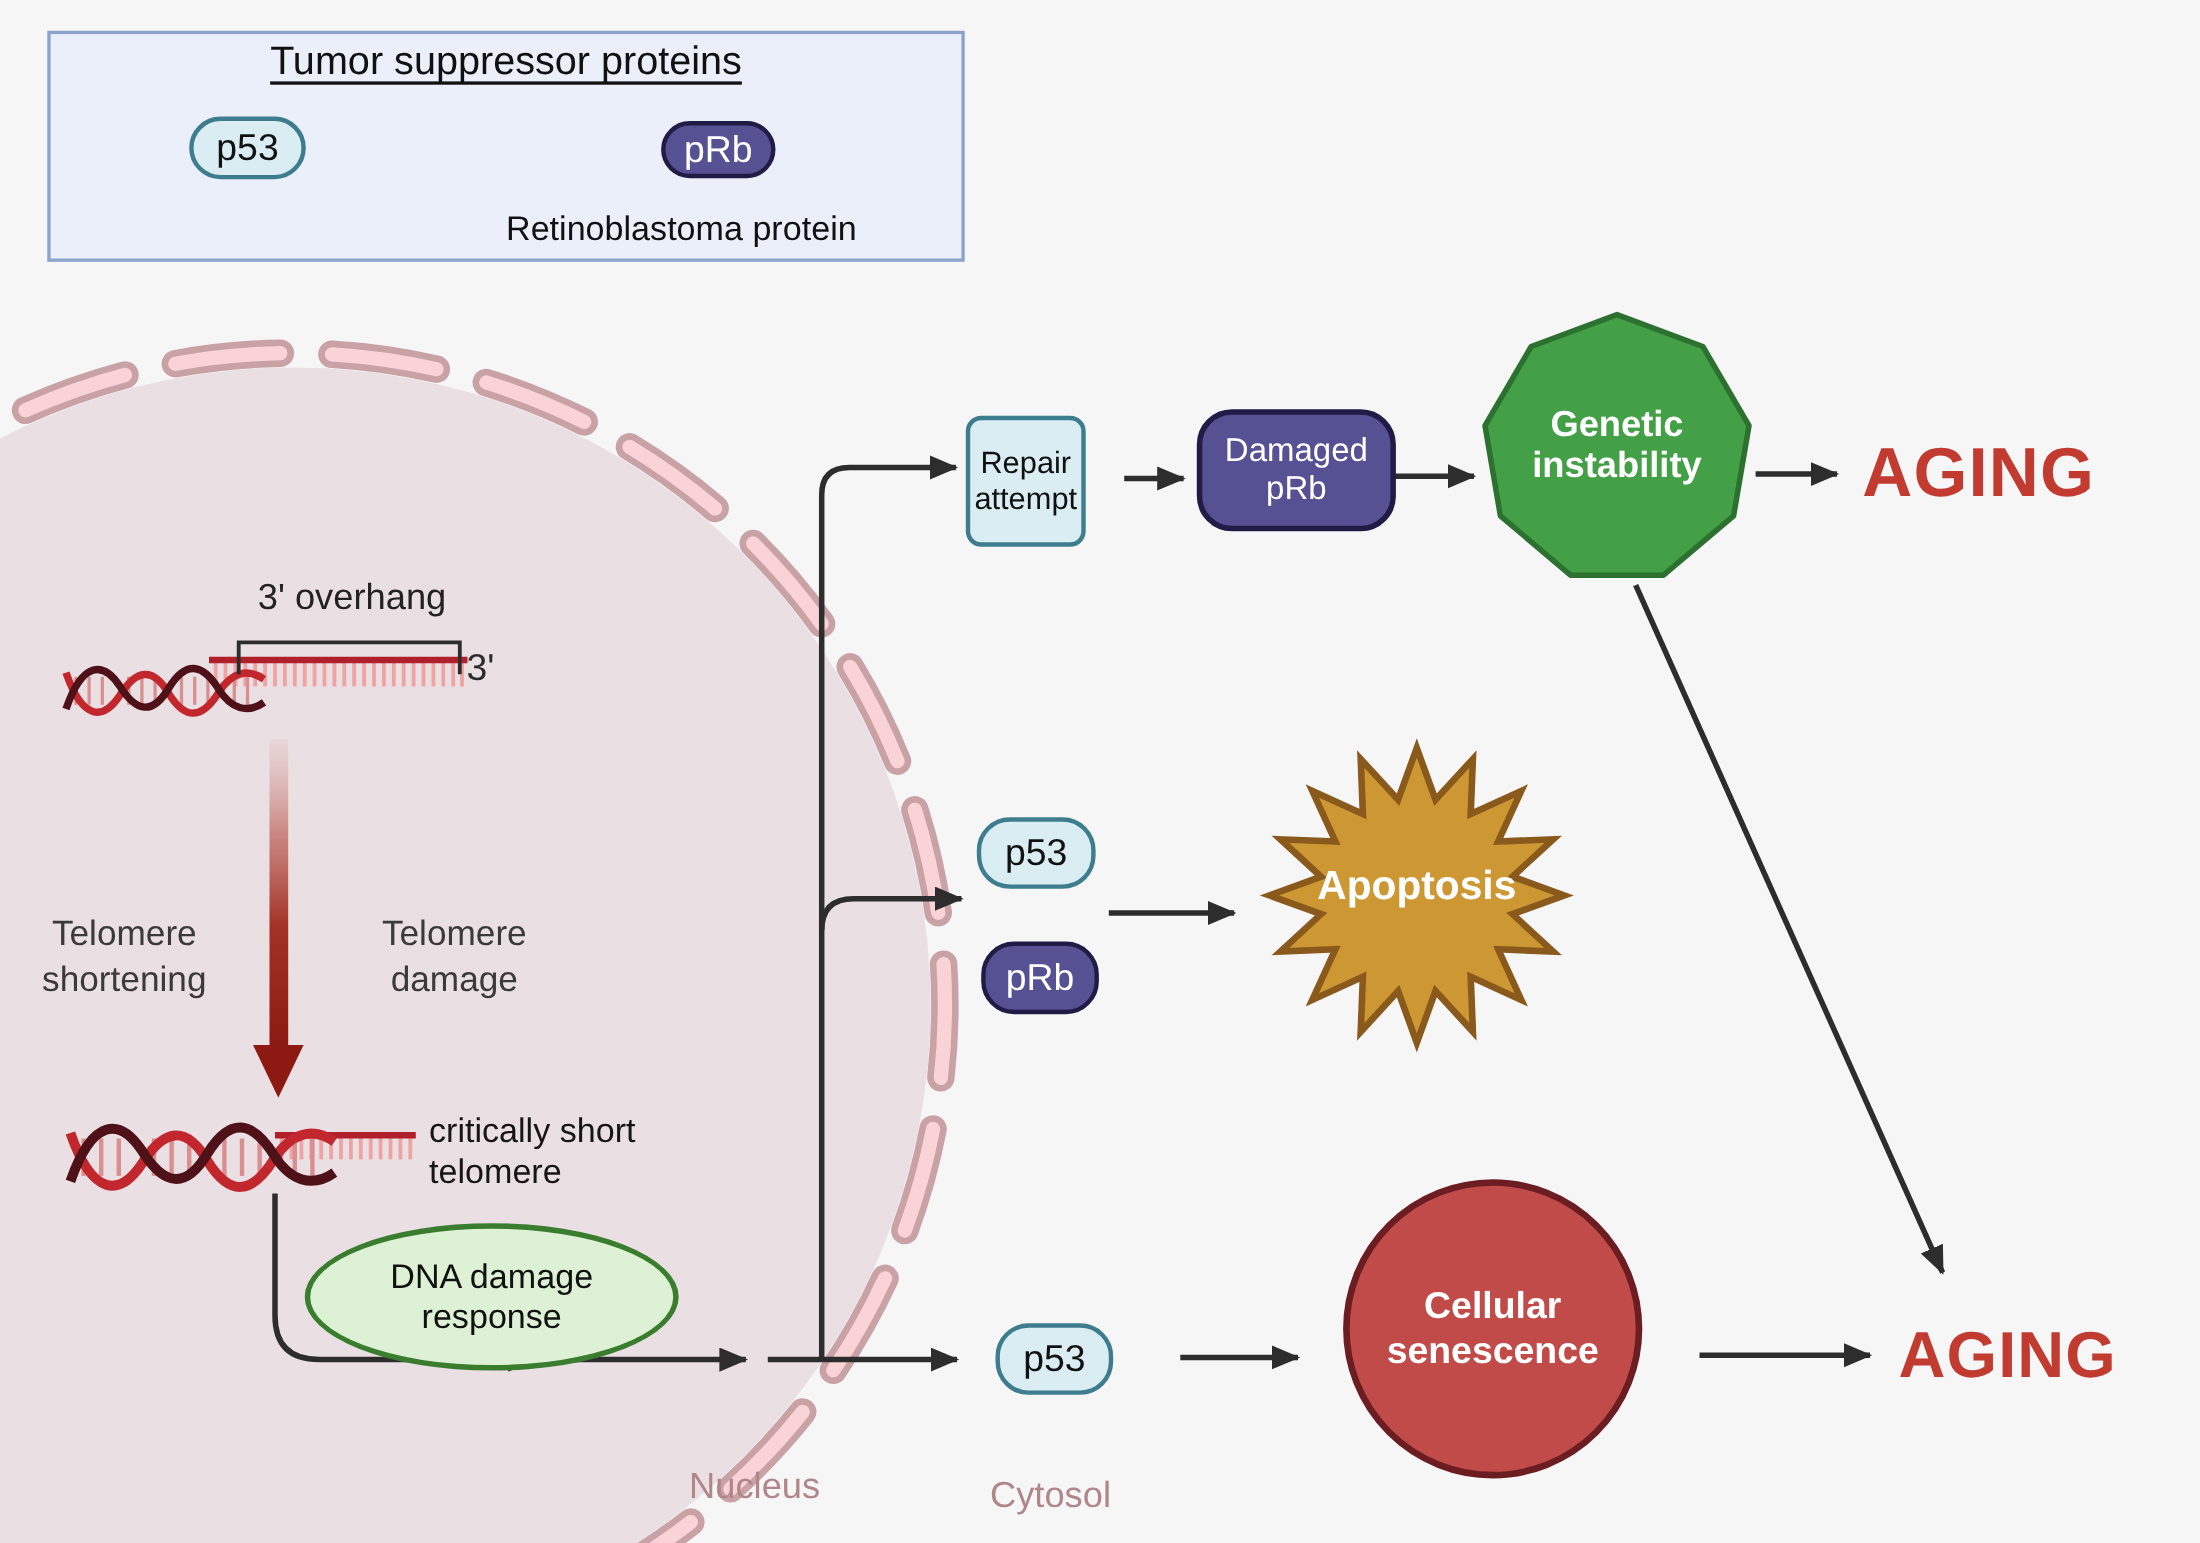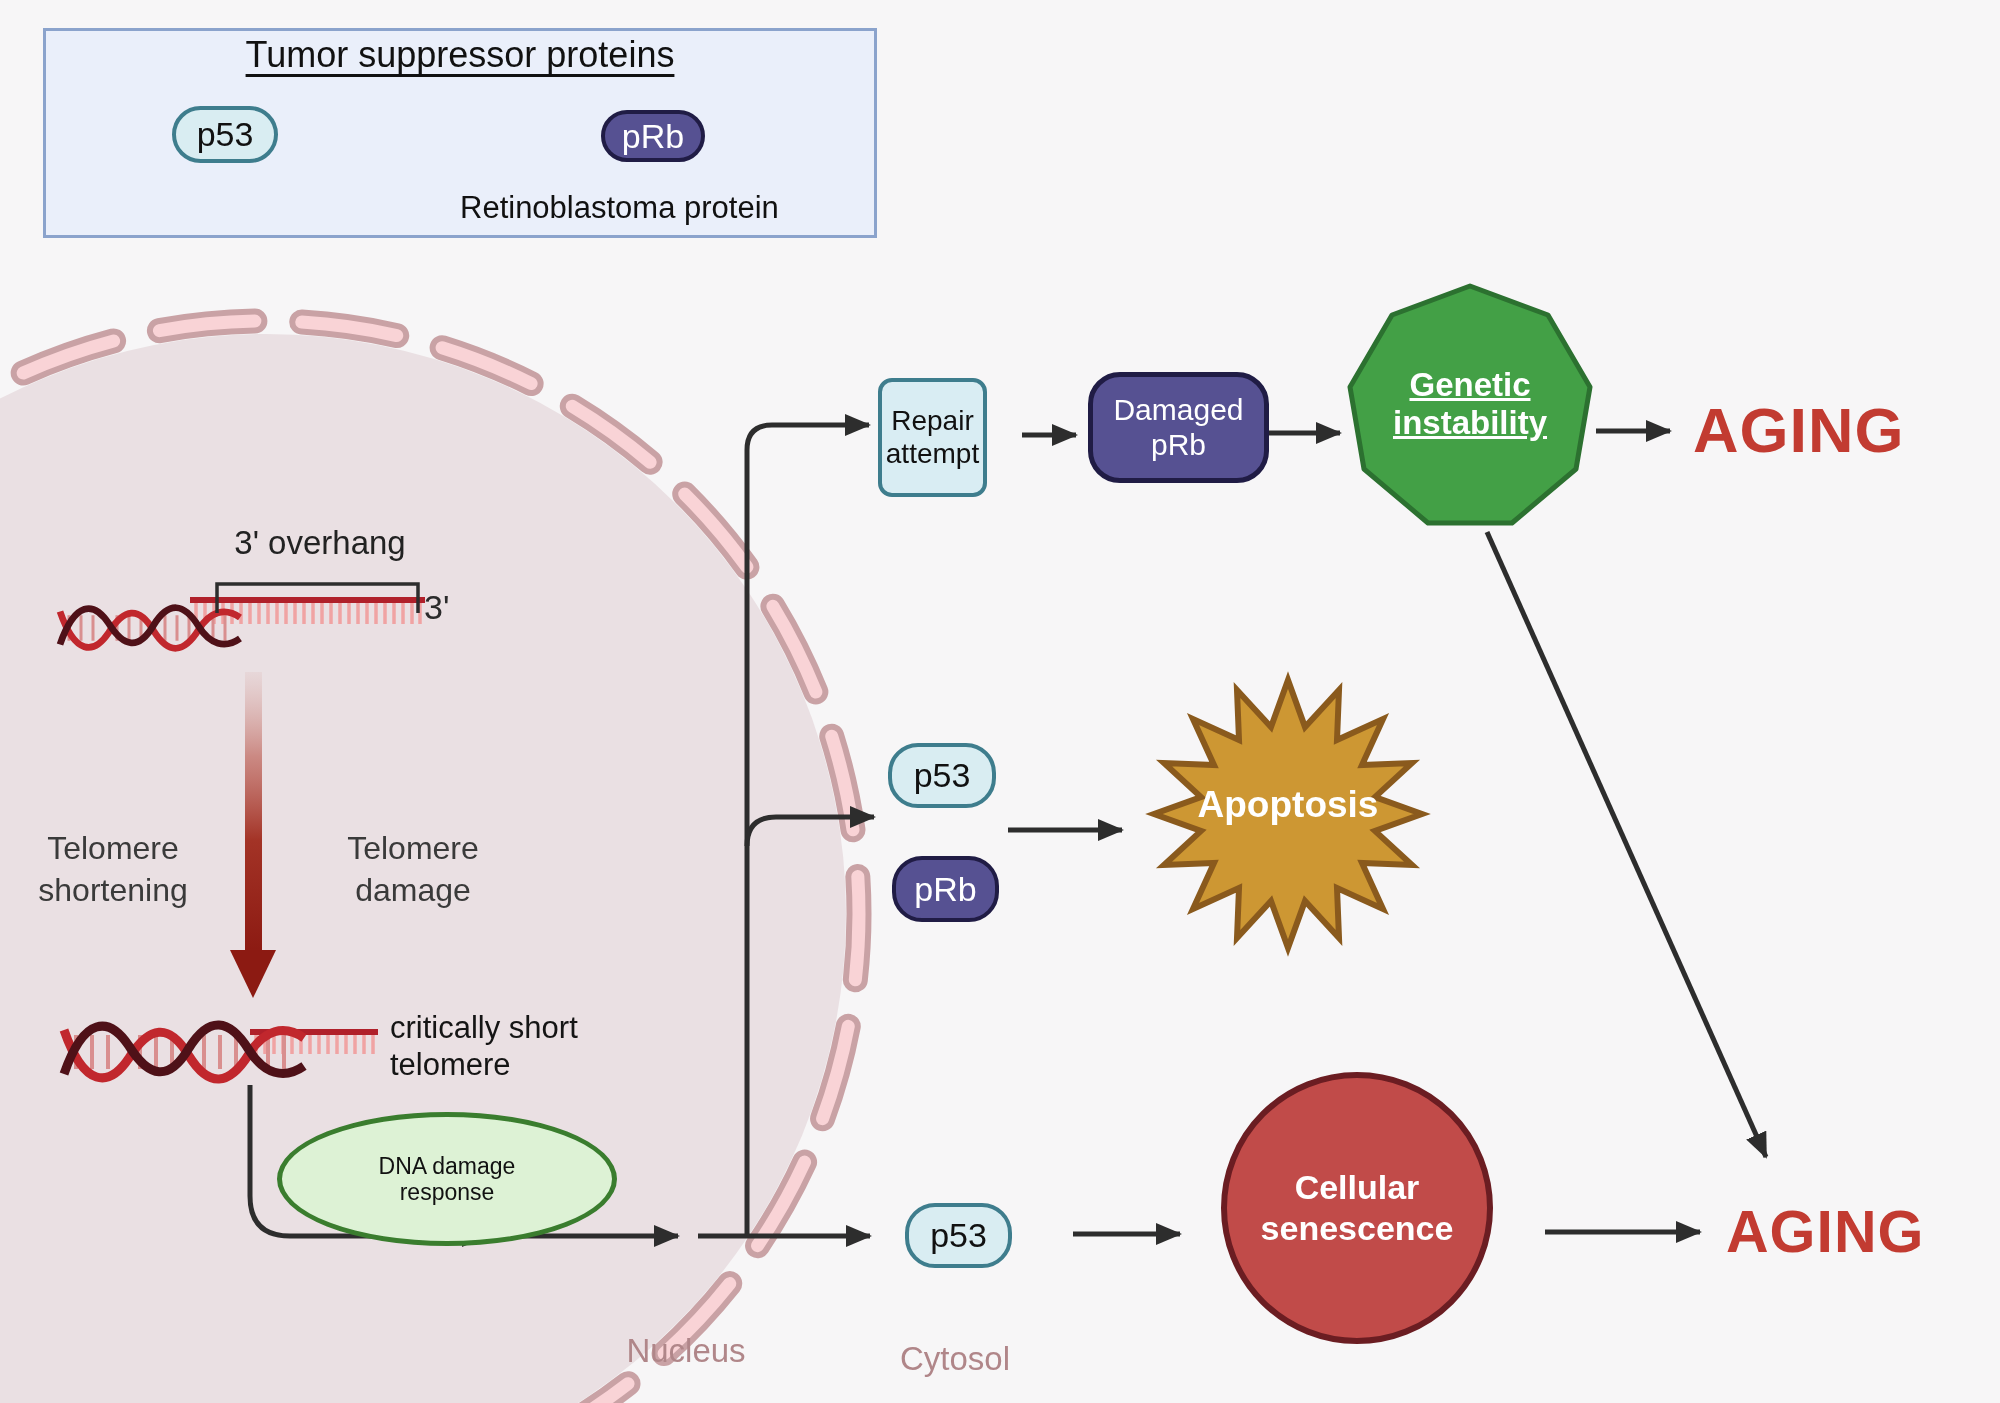--- a/index.html
+++ b/index.html
@@ -42,33 +42,33 @@
     left:878px;top:378px;width:109px;height:119px;border-radius:14px;
     background:var(--repair-fill);border:4px solid var(--repair-border);
     box-sizing:border-box;font-size:28px;line-height:1.15;color:#111;
   }
   .damaged-box{
     left:1088px;top:372px;width:181px;height:111px;border-radius:32px;
     background:var(--prb-fill);border:5px solid var(--prb-border);
     box-sizing:border-box;font-size:30px;line-height:1.15;color:#fff;font-weight:500;
   }
   .gi-label{left:1350px;top:366px;width:240px;font-size:33px;font-weight:bold;
-    line-height:1.15;color:#fff;text-decoration:underline;}
+    line-height:1.15;color:#fff;}
   .cancer{left:1693px;top:394px;font-size:63px;font-weight:bold;color:var(--danger-red);letter-spacing:1px;}
   .aging{left:1726px;top:1198px;font-size:59px;font-weight:bold;color:var(--danger-red);letter-spacing:1px;}
   .apoptosis-label{left:1158px;top:784px;width:260px;font-size:37px;font-weight:bold;color:#fff;}
   .senescence{
     left:1221px;top:1072px;width:272px;height:272px;border-radius:50%;
     background:var(--senescence-fill);border:6px solid var(--senescence-border);
     box-sizing:border-box;font-size:34px;font-weight:bold;color:#fff;line-height:1.2;
   }
   .ddr{
     left:277px;top:1112px;width:340px;height:134px;border-radius:50%;
     background:var(--ddr-fill);border:5px solid var(--ddr-border);
-    box-sizing:border-box;font-size:23px;line-height:1.15;color:#111;
+    box-sizing:border-box;font-size:31px;line-height:1.15;color:#111;
   }
   .short-telomere{left:390px;top:1010px;font-size:31px;line-height:1.18;color:#151515;}
   .overhang{left:200px;top:524px;width:240px;text-align:center;font-size:33px;color:#222;}
   .three-prime{left:424px;top:588px;font-size:34px;color:#2b2b2b;}
   .tel-label{width:190px;text-align:center;font-size:32px;line-height:1.3;color:#3a3a3a;}
   .compartment{width:170px;text-align:center;font-size:33px;color:var(--compartment-text);}
 </style>
 </head>
 <body>
 

